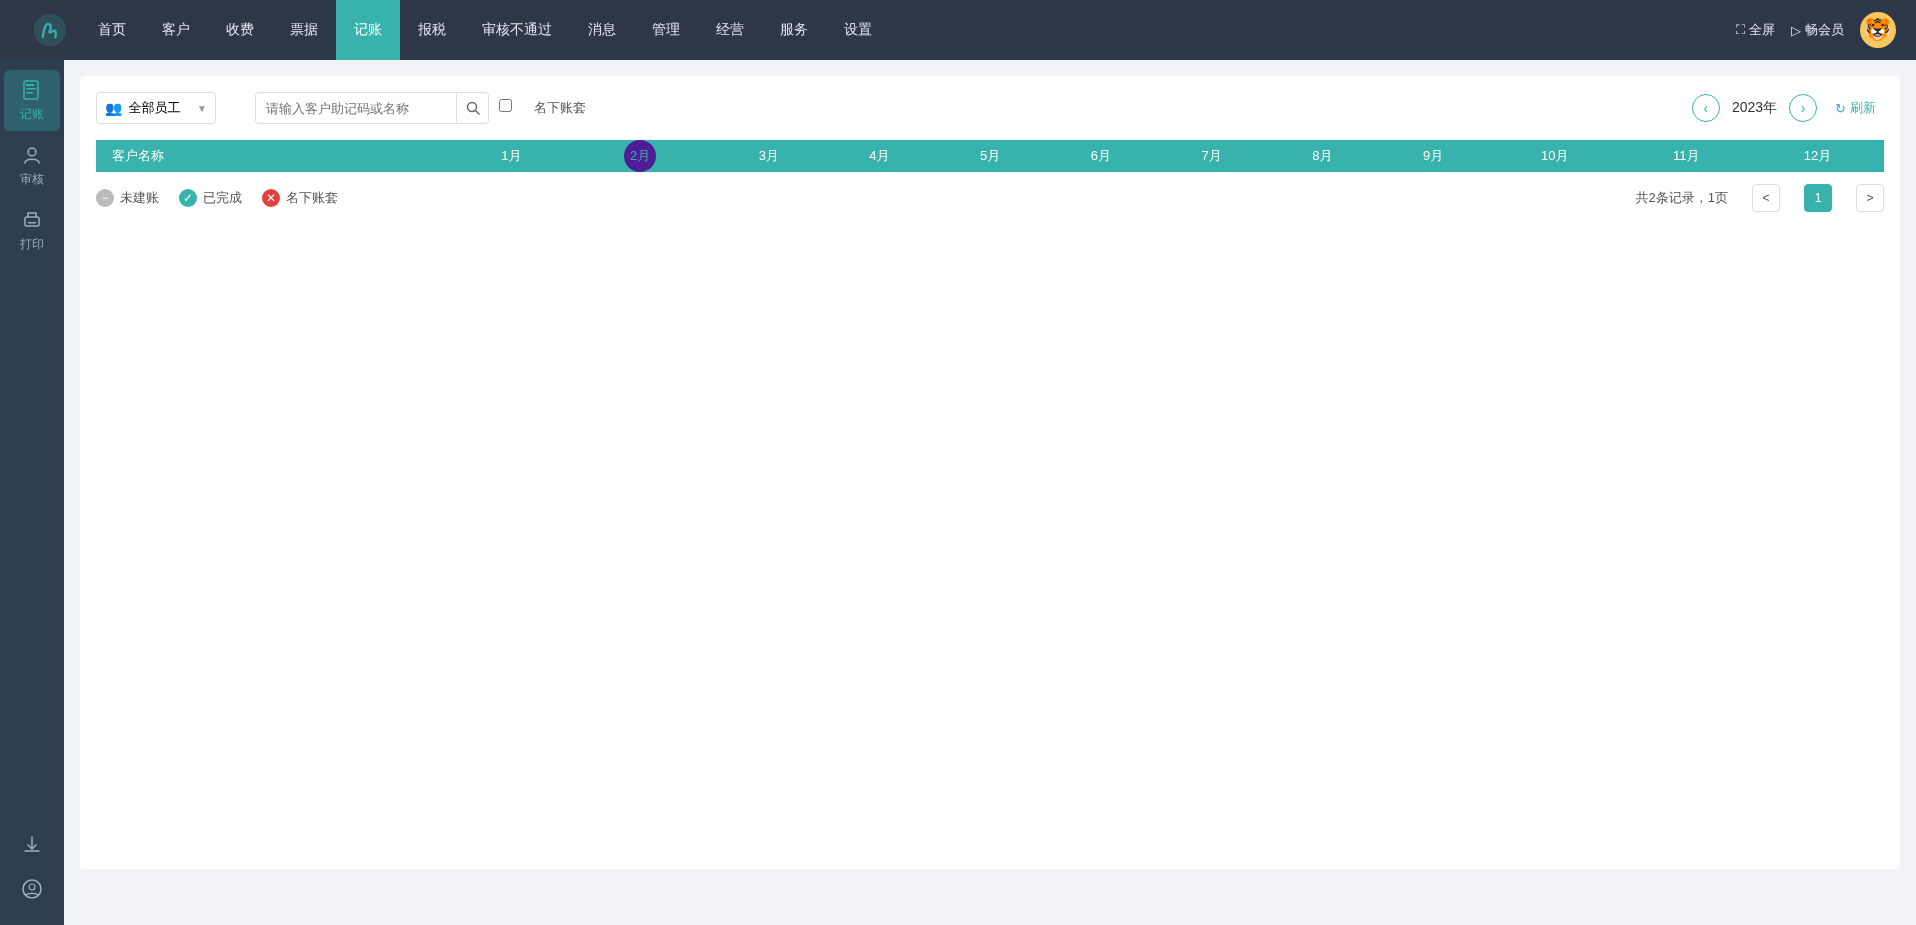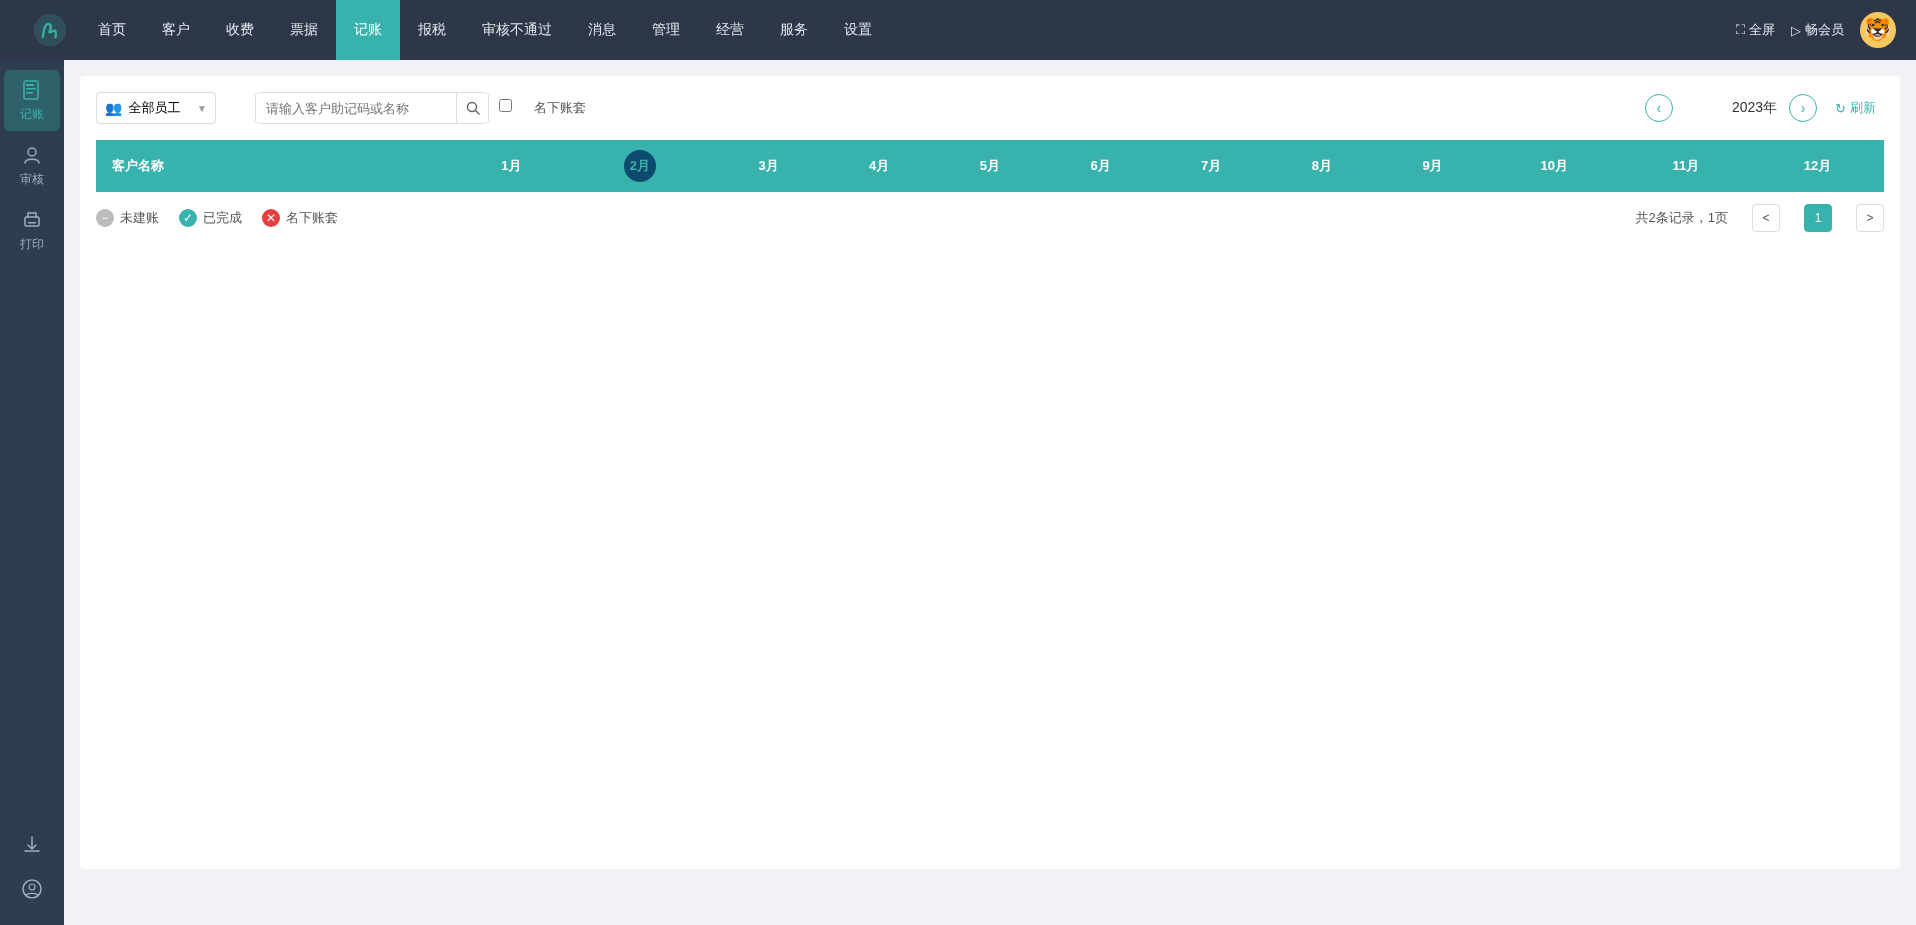--- a/index.html
+++ b/index.html
@@ -211,21 +211,20 @@
       cursor: pointer;
       display: flex;
       align-items: center;
       justify-content: center;
       color: #38b2ac;
       font-size: 14px;
     }
     .year-text {
       font-size: 14px;
       color: #333;
-      margin-left: 47px;
     }
     .refresh-btn {
       display: flex;
       align-items: center;
       gap: 4px;
       cursor: pointer;
       color: #38b2ac;
       font-size: 13px;
       padding: 4px 8px;
       border-radius: 4px;
@@ -235,32 +234,32 @@
     .data-table {
       width: 100%;
       border-collapse: collapse;
       font-size: 13px;
     }
     .data-table thead tr {
       background: #38b2ac;
       color: white;
     }
     .data-table thead th {
-      padding: 10px 8px;
+      padding: 0 8px;
       text-align: center;
-      font-weight: bold;
+      font-weight: normal;
       white-space: nowrap;
     }
     .data-table thead th:first-child {
       text-align: left;
       padding-left: 16px;
       width: 360px;
     }
     .th-month-active {
-      background: #0c4a6e;
+      background: #4c1d95;
       color: #38b2ac;
       border-radius: 50%;
       width: 32px;
       height: 32px;
       display: inline-flex;
       align-items: center;
       justify-content: center;
     }
     .data-table tbody tr {
       border-bottom: 1px solid #f0f0f0;

